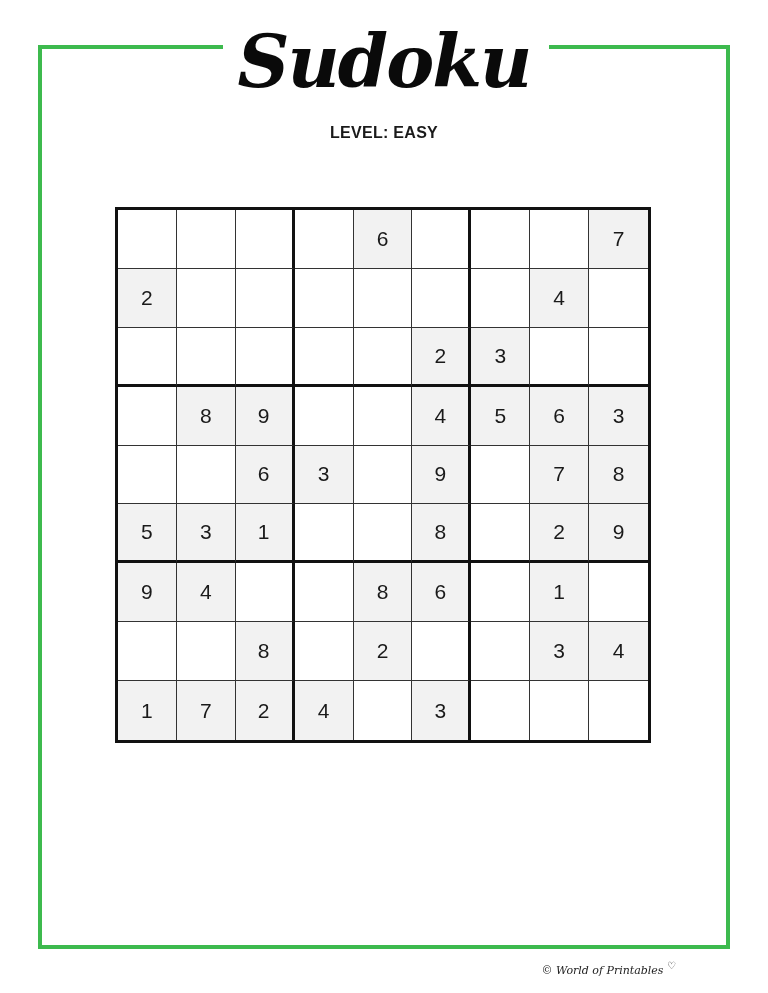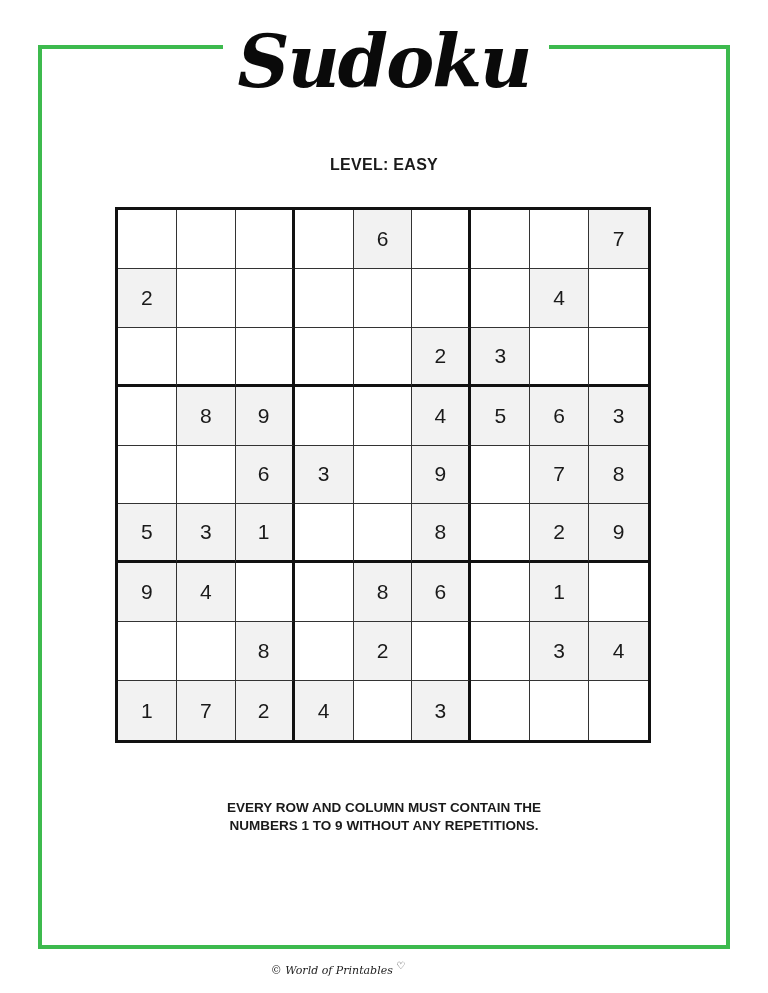--- a/index.html
+++ b/index.html
@@ -45,21 +45,20 @@
       position: absolute;
       left: 0;
       width: 768px;
       top: 124px;
       text-align: center;
       font-family: "Liberation Sans", sans-serif;
       font-weight: bold;
       font-size: 16px;
       letter-spacing: 0.3px;
       color: #1a1a1a;
-      margin-top: 32px;
     }
 
     
     .grid {
       position: absolute;
       left: 115px;
       top: 207px;
       width: 536px;
       height: 536px;
       box-sizing: border-box;
@@ -101,21 +100,21 @@
       color: #1a1a1a;
     }
     .rule { margin: 0 0 18px 0; white-space: pre-line; }
 
     
     .footer {
       position: absolute;
       left: 0;
       width: 676px;
       top: 960px;
-      text-align: center;
+      text-align: right;
       font-family: "DejaVu Serif", serif;
       font-style: italic;
       font-size: 11px;
       color: #222;
     }
     .footer .heart { font-size: 10px; vertical-align: super; }
   </style>
 </head>
 <body>
 
@@ -206,21 +205,19 @@
     <div class="cell r8 c2 given">2</div>
     <div class="cell r8 c3 given">4</div>
     <div class="cell r8 c4"></div>
     <div class="cell r8 c5 given">3</div>
     <div class="cell r8 c6"></div>
     <div class="cell r8 c7"></div>
     <div class="cell r8 c8"></div>
   </div>
 
 <div class="rules">
-  <p class="rule">EVERY ROW AND COLUMN MUST CONTAIN THE
-NUMBERS 1 TO 9 WITHOUT ANY REPETITIONS.</p>
 </div>
 
 <div class="footer">
   <span>©</span>
   <span>World of Printables</span>
   <span class="heart">♡</span>
 </div>
 
 </body></html>

